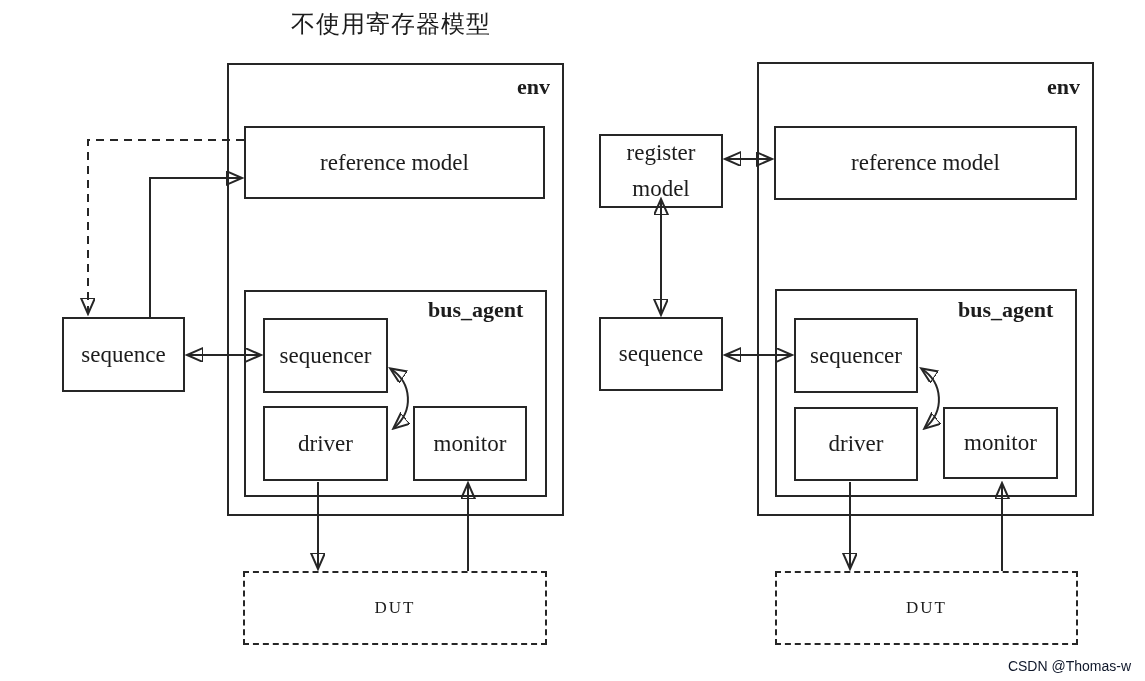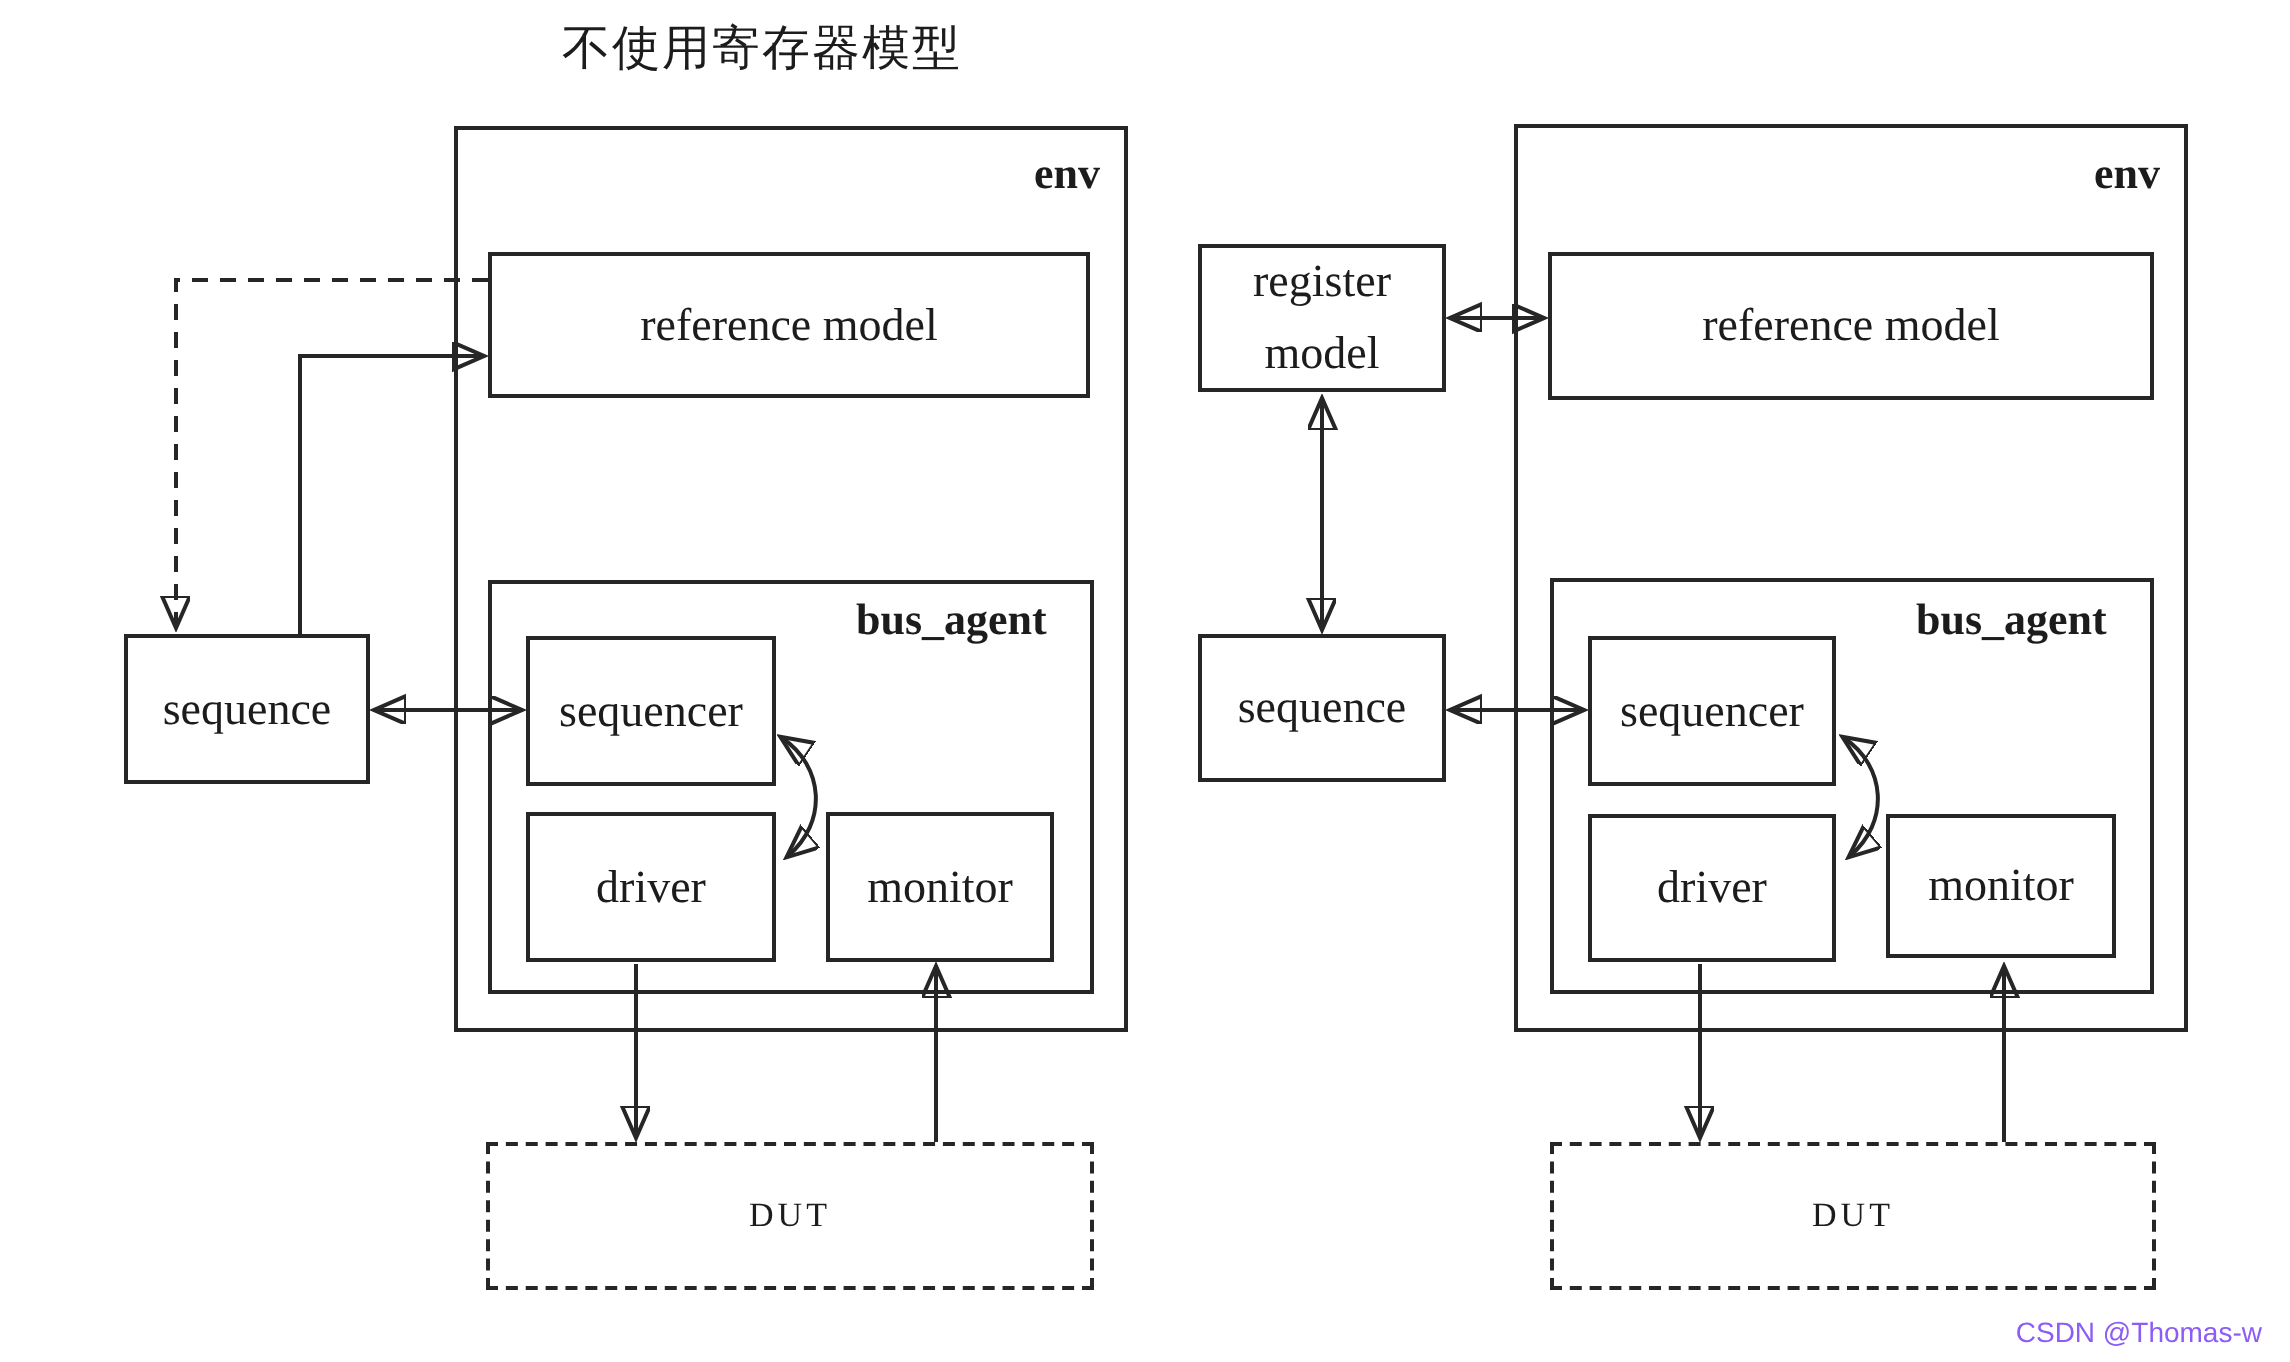--- a/index.html
+++ b/index.html
@@ -33,21 +33,21 @@
     position:absolute;
     font-size:22px;
     color:var(--text);
     line-height:1;
     font-weight:bold;
   }
   .diagram-title{
     position:absolute;
     top:8px;
     font-size:24px;
-    text-align:center;
+    text-align:right;
     letter-spacing:1px;
     color:var(--text);
   }
   .dut-label{font-size:17px;letter-spacing:2px;}
   .two-line{flex-direction:column;line-height:1.55;}
   .overlay{
     position:absolute;
     left:0;top:0;
     width:1145px;height:681px;
     pointer-events:none;
@@ -57,21 +57,21 @@
     stroke-width:2;
     fill:none;
   }
   .overlay .dash{stroke-dasharray:8 6;}
   .watermark{
     position:absolute;
     top:658px;
     right:14px;
     font-family:"Liberation Sans","DejaVu Sans",sans-serif;
     font-size:14px;
-    color:#8b5cf6;
+    color:#0f172a;
   }
 </style>
 </head>
 <body>
 
 <div class="canvas">
 
   <div class="diagram-title" style="left:271px;width:220px;">不使用寄存器模型</div>
 
   <div class="box" style="left:227px;top:63px;width:337px;height:453px;"></div>
@@ -99,21 +99,21 @@
   </div>
 
   <div class="box dashed" style="left:243px;top:571px;width:304px;height:74px;">
     <span class="dut-label">DUT</span>
   </div>
 
 
   <div class="box" style="left:757px;top:62px;width:337px;height:454px;"></div>
   <div class="corner-label" style="left:1047px;top:76px;">env</div>
 
-  <div class="box filled two-line" style="left:599px;top:122px;width:124px;height:74px;">
+  <div class="box filled two-line" style="left:599px;top:134px;width:124px;height:74px;">
     <span>register</span>
     <span>model</span>
   </div>
 
   <div class="box filled" style="left:774px;top:126px;width:303px;height:74px;">
     <span>reference model</span>
   </div>
 
   <div class="box" style="left:775px;top:289px;width:302px;height:208px;"></div>
   <div class="corner-label" style="left:958px;top:299px;">bus_agent</div>

